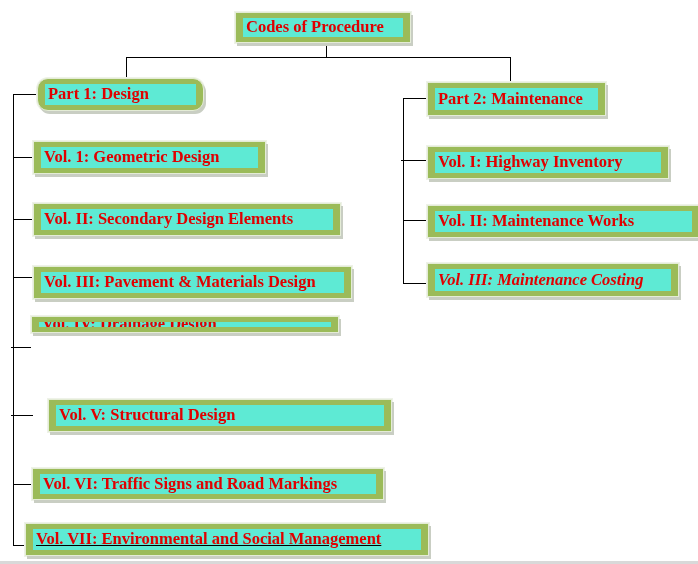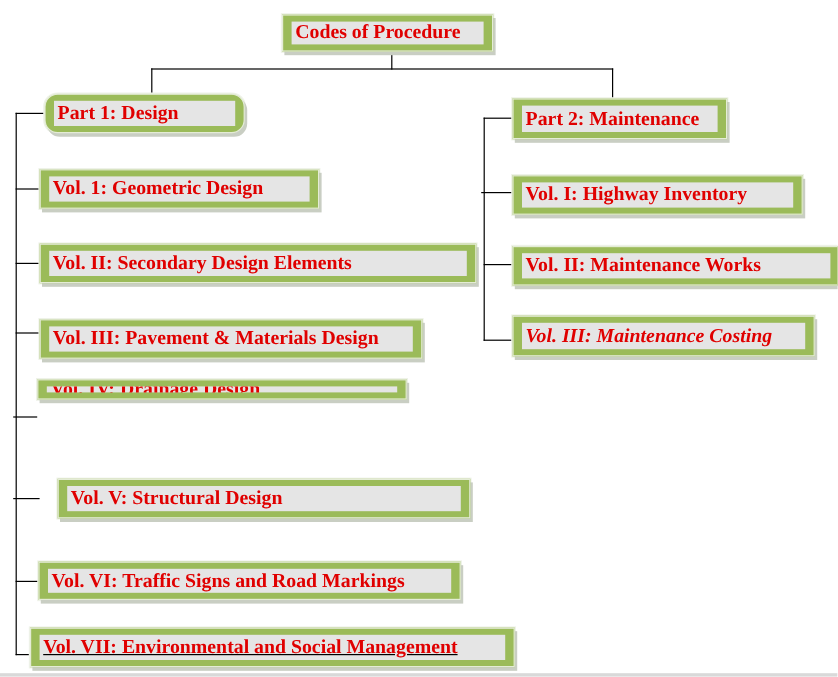--- a/index.html
+++ b/index.html
@@ -6,21 +6,21 @@
     body { width: 698px; height: 564px; position: relative; overflow: hidden; font-family: "Liberation Serif", "DejaVu Serif", serif; }
     .node {
       position: absolute;
       box-sizing: border-box;
       background: #9bbb59;
       border: 1px solid #e4ecd6;
       box-shadow: 2px 3px 0 #c9cec3, 0 0 0 1px #eef2e8;
       padding: 5px 7px;
     }
     .node .inner {
-      background: #e5e5e5;
+      background: #5eead4;
       height: 100%;
       box-sizing: border-box;
       display: flex;
       align-items: center;
       padding-left: 3px;
       white-space: nowrap;
       overflow: hidden;
     }
     .node .label {
       color: #e00000;
@@ -66,21 +66,21 @@
 <div class="node" style="left:37px; top:78px; width:167px; height:33px;border-radius:11px;">
   <div class="inner">
       <span class="label">Part 1: Design</span>
     </div>
 </div>
 <div class="node" style="left:33px; top:141px; width:233px; height:33px;">
   <div class="inner">
       <span class="label">Vol. 1: Geometric Design</span>
     </div>
 </div>
-<div class="node" style="left:33px; top:203px; width:364px; height:33px;">
+<div class="node" style="left:33px; top:203px; width:308px; height:33px;">
   <div class="inner">
       <span class="label">Vol. II: Secondary Design Elements</span>
     </div>
 </div>
 <div class="node" style="left:33px; top:266px; width:319px; height:33px;">
   <div class="inner">
       <span class="label">Vol. III: Pavement &amp; Materials Design</span>
     </div>
 </div>
 <div class="node" style="left:31px; top:316px; width:308px; height:17px;">

